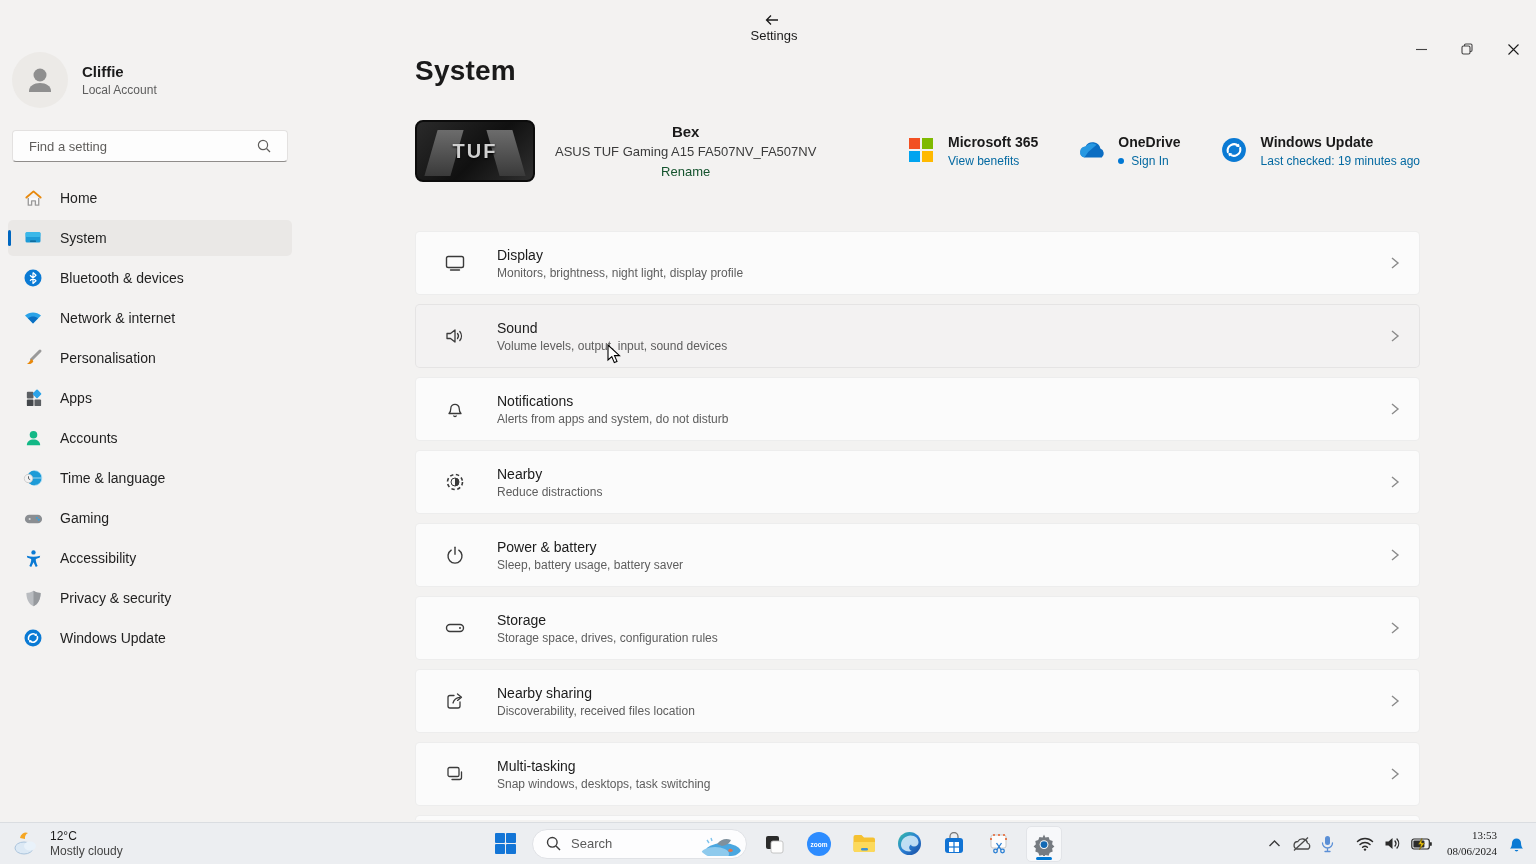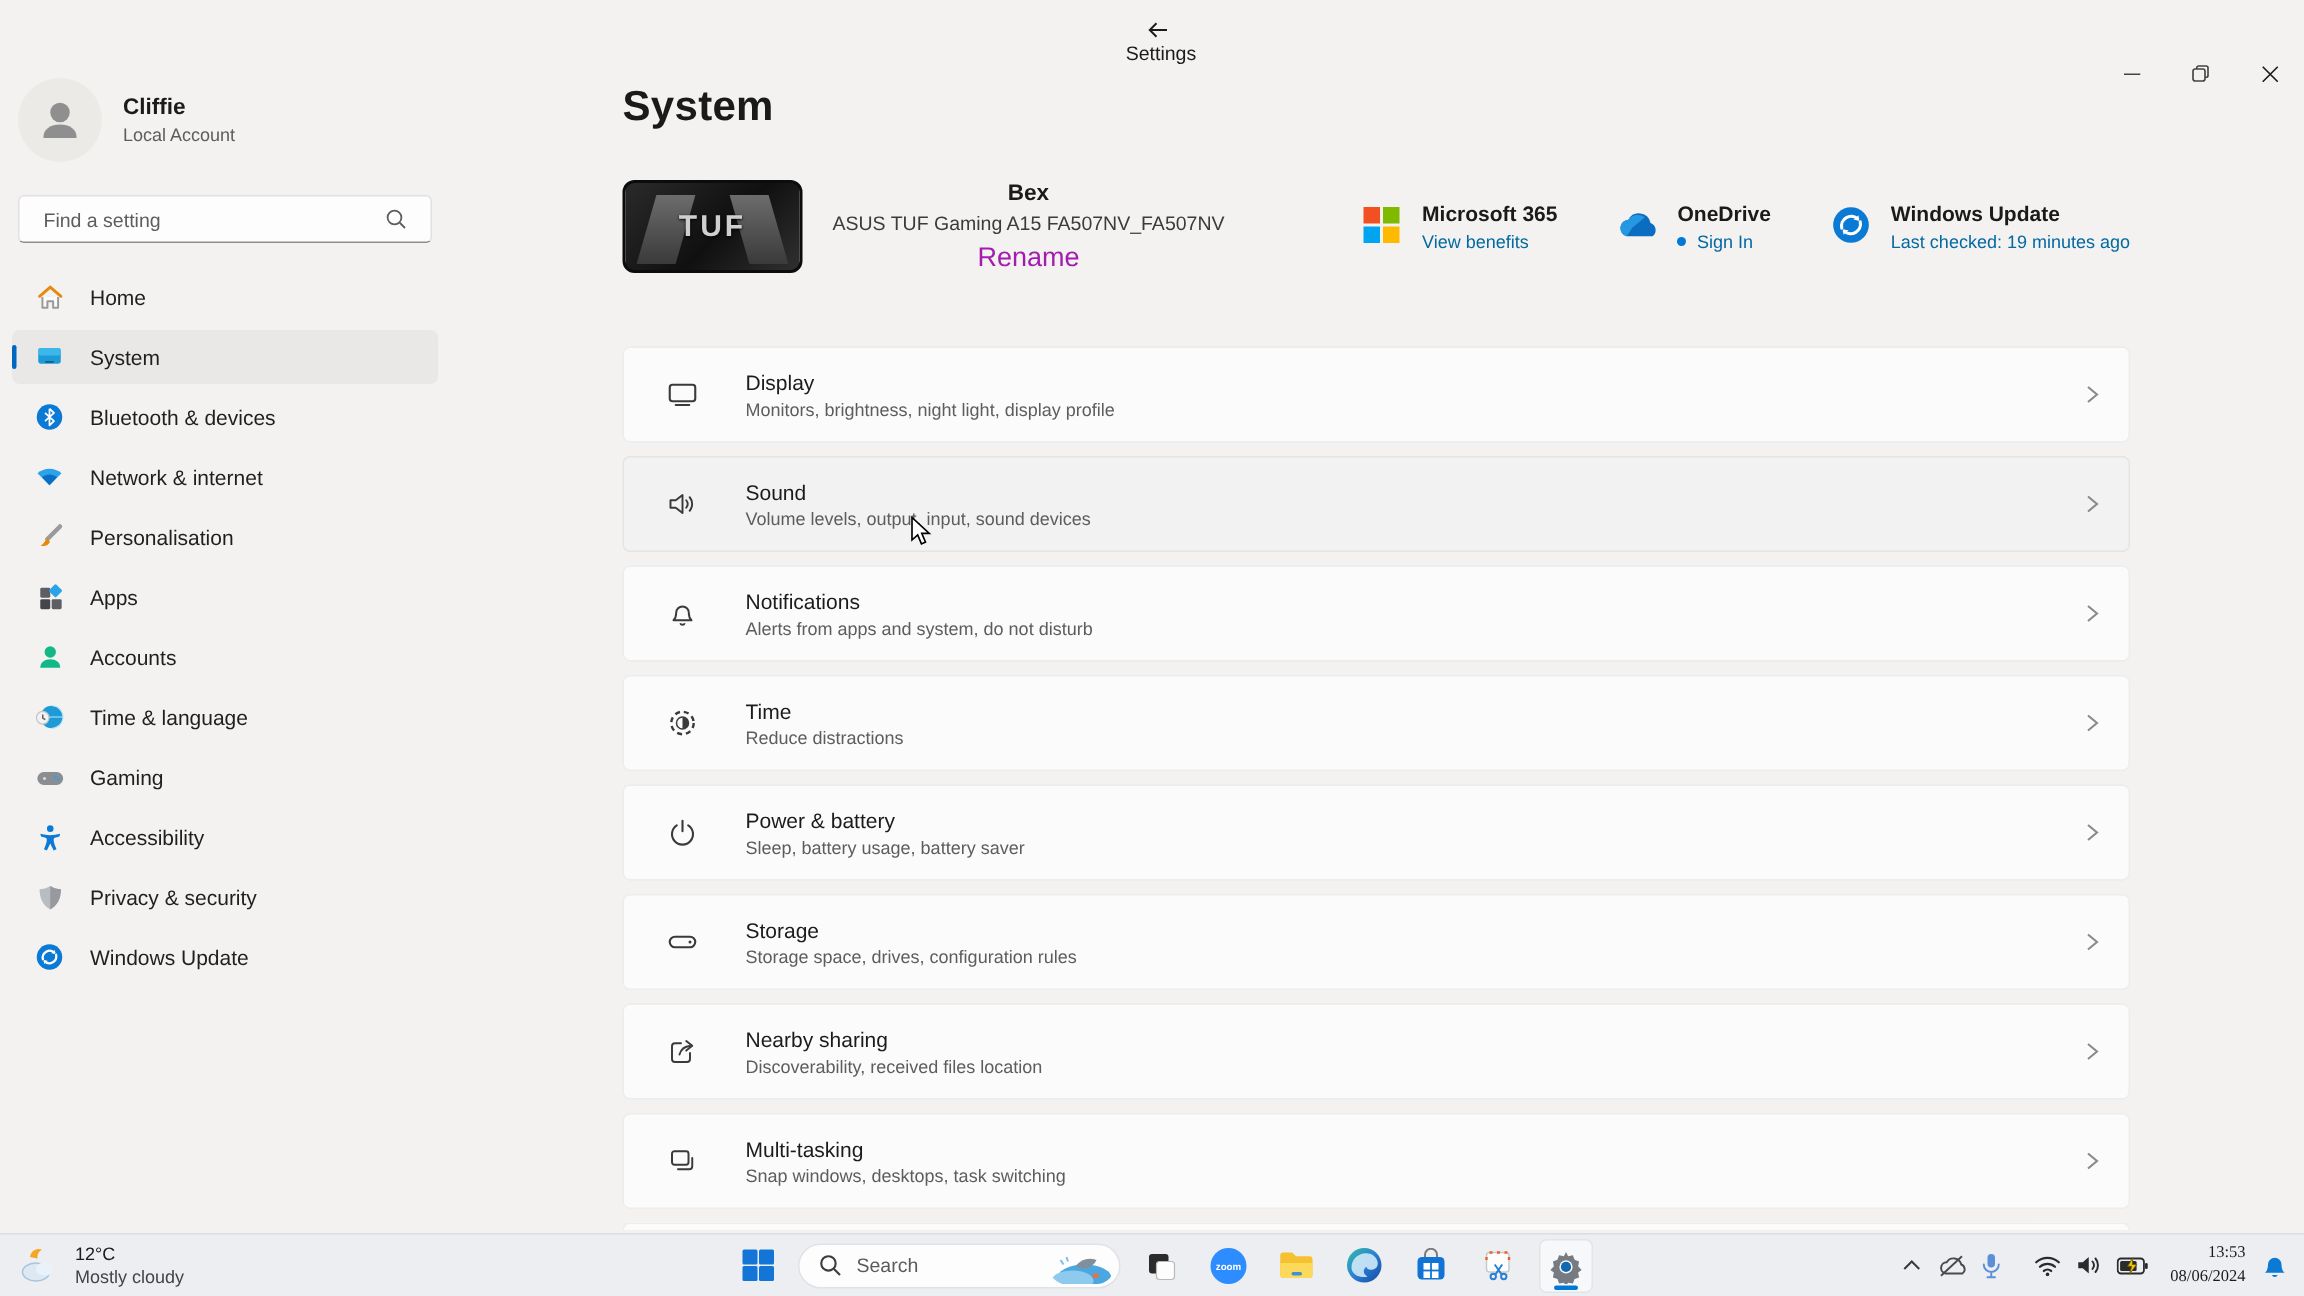--- a/index.html
+++ b/index.html
@@ -69,21 +69,21 @@
   .device-img .tuf-wing { position:absolute; background:linear-gradient(180deg,#6c6c6c,#3a3a3a); }
   .device-img .wing-l { left:14px; top:8px; width:26px; height:46px; transform:skewX(-16deg); }
   .device-img .wing-r { right:14px; top:8px; width:26px; height:46px; transform:skewX(16deg); }
   .device-img .tuf-text {
     position:relative; z-index:2; font-size:20px; font-weight:bold; letter-spacing:2px;
     color:#cfcfcf; text-shadow:0 1px 2px #000;
   }
   .device-text { margin-left:20px;text-align:center; }
   .device-name { font-size:15px; font-weight:bold; color:#1a1a1a; }
   .device-model { font-size:13px; color:#3b3b3b; margin-top:4px; }
-  .device-rename { font-size:18px; color:#a21caf; margin-top:5px; cursor:pointer; display:inline-block; }
+  .device-rename { font-size:13px; color:#14532d; margin-top:5px; cursor:pointer; display:inline-block; }
 
   .quick-cards { margin-left:auto; display:flex; align-items:flex-start; gap:38px; }
   .quick-card { display:flex; align-items:flex-start; }
   .qc-icon { width:30px; height:30px; flex:none; margin-right:12px; margin-top:1px; display:flex; align-items:center; justify-content:center; }
   .qc-title { font-size:14px; font-weight:bold; color:#1a1a1a; white-space:nowrap; }
   .qc-sub { font-size:12px; color:#0369a1; margin-top:4px; white-space:nowrap; display:flex; align-items:center; }
   .qc-dot { width:6px; height:6px; border-radius:50%; background:#0078d4; margin-right:7px; display:inline-block; }
 
   .rows { margin-top:49px; }
   .srow {
@@ -450,21 +450,21 @@
 
         <div class="srow">
           <span class="srow-ic">
             <svg width="22" height="22" viewBox="0 0 22 22">
                 <circle cx="11" cy="11" r="7.5" fill="none" stroke="currentColor" stroke-width="1.6" stroke-dasharray="3.4 2.6"></circle>
                 <path d="M11 7 a4 4 0 0 1 0 8 z" fill="currentColor"></path>
                 <circle cx="11" cy="11" r="4" fill="none" stroke="currentColor" stroke-width="1"></circle>
               </svg>
           </span>
           <div>
-              <div class="srow-title">Time</div>
+              <div class="srow-title">Nearby</div>
               <div class="srow-sub">Reduce distractions</div>
             </div>
           <span class="srow-chevron">
               <svg width="12" height="14" viewBox="0 0 12 14">
                 <path d="M3 2 L9 7 L3 12" fill="none" stroke="currentColor" stroke-width="1.4"></path>
               </svg>
             </span>
         </div>
 
         <div class="srow">

